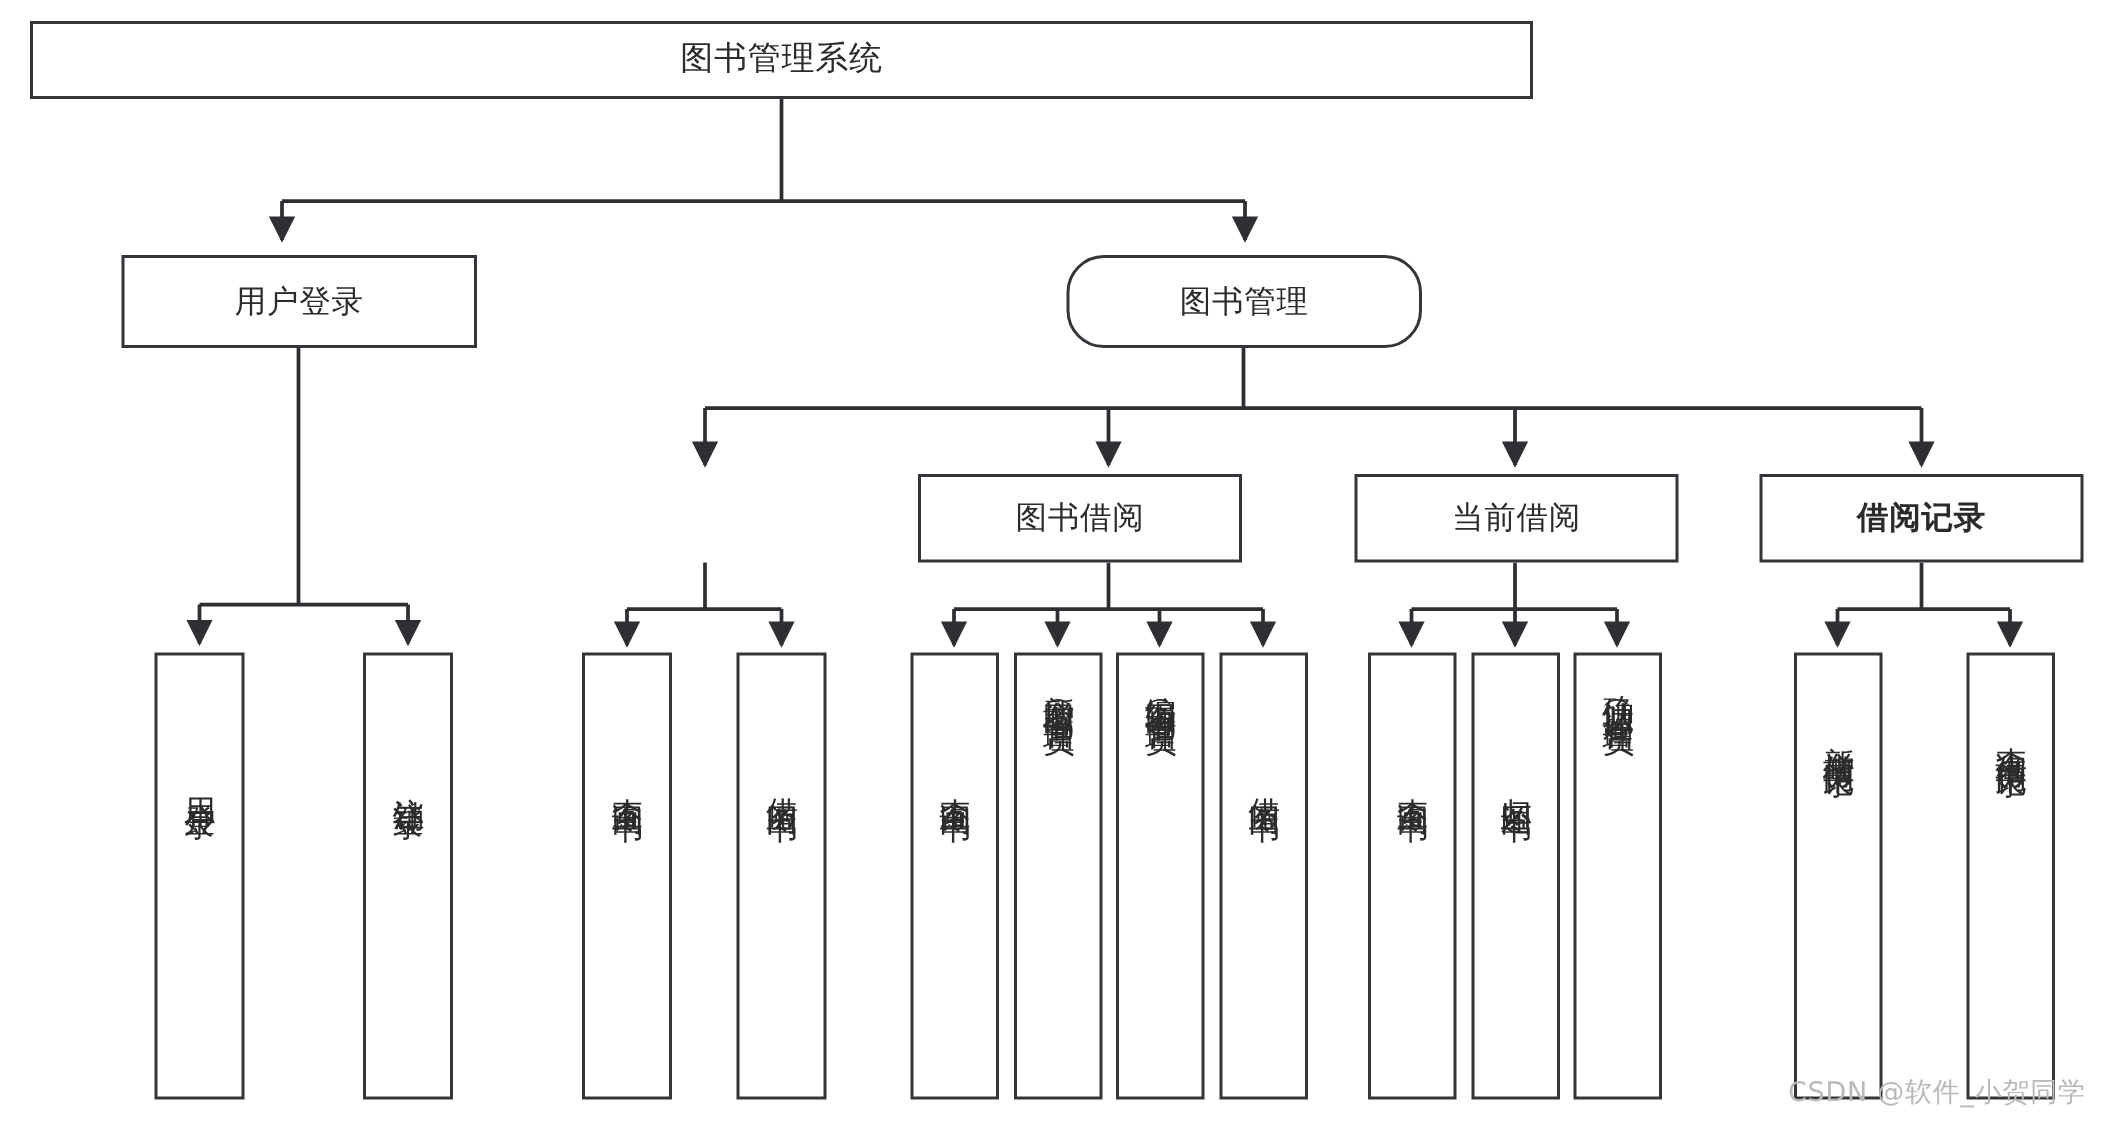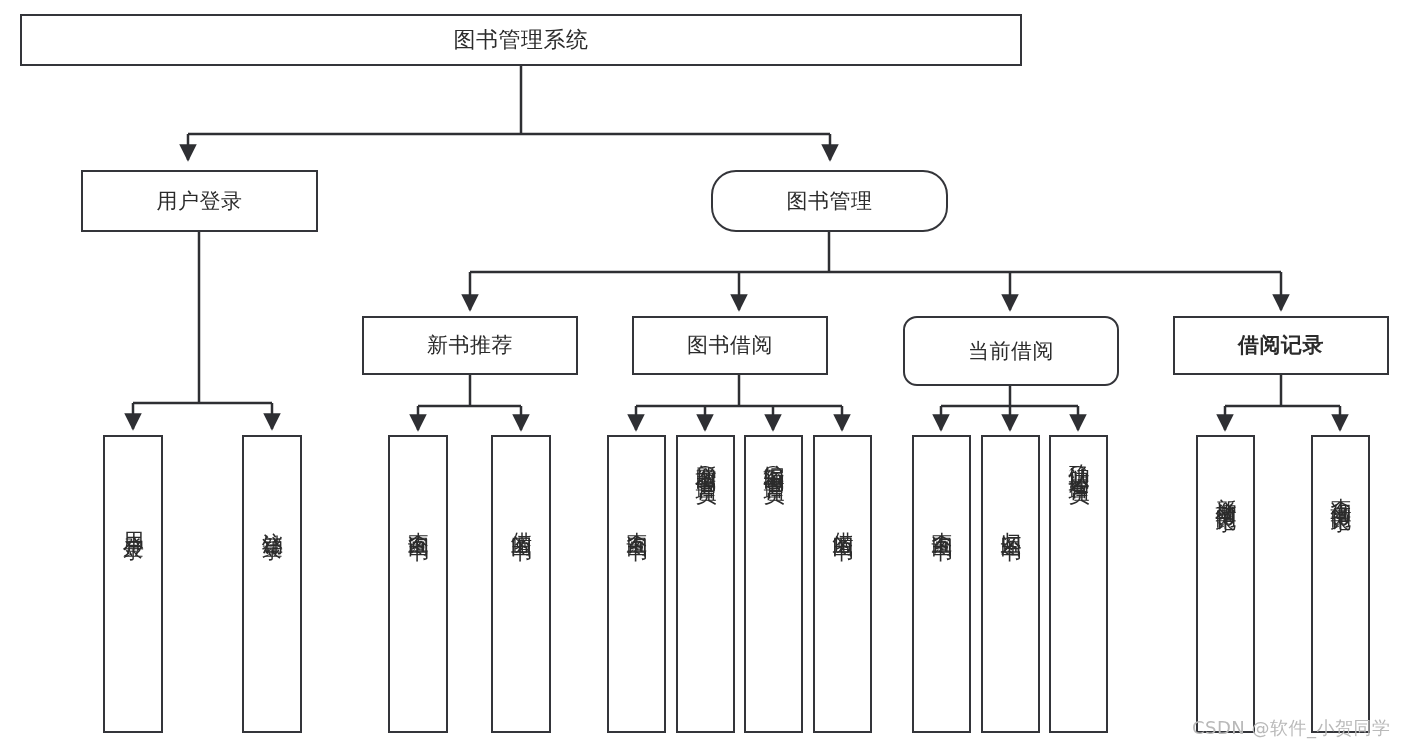--- a/index.html
+++ b/index.html
@@ -125,27 +125,24 @@
     <span class="node-label">图书管理系统</span>
   </div>
 
   <div class="node" style="left:81px; top:170px; width:237px; height:62px;">
     <span class="node-label">用户登录</span>
   </div>
   <div class="node" style="left:711px; top:170px; width:237px; height:62px;border-radius:25px;">
     <span class="node-label">图书管理</span>
   </div>
 
-  <div class="node" style="left:362px; top:316px; width:216px; height:59px;">
-    <span class="node-label">新书推荐</span>
-  </div>
-  <div class="node" style="left:632px; top:316px; width:196px; height:59px;">
+  <div class="node" style="left:612px; top:316px; width:216px; height:59px;">
     <span class="node-label">图书借阅</span>
   </div>
-  <div class="node" style="left:903px; top:316px; width:216px; height:70px;border-radius:14px;">
+  <div class="node" style="left:903px; top:316px; width:216px; height:59px;">
     <span class="node-label">当前借阅</span>
   </div>
   <div class="node" style="left:1173px; top:316px; width:216px; height:59px;font-weight:bold;">
     <span class="node-label">借阅记录</span>
   </div>
 
   <div class="node vertical" style="left:103px; top:435px; width:60px; height:298px; padding-top:78px;">
     <span class="node-label">用户登录</span>
   </div>
   <div class="node vertical" style="left:242px; top:435px; width:60px; height:298px; padding-top:78px;">

